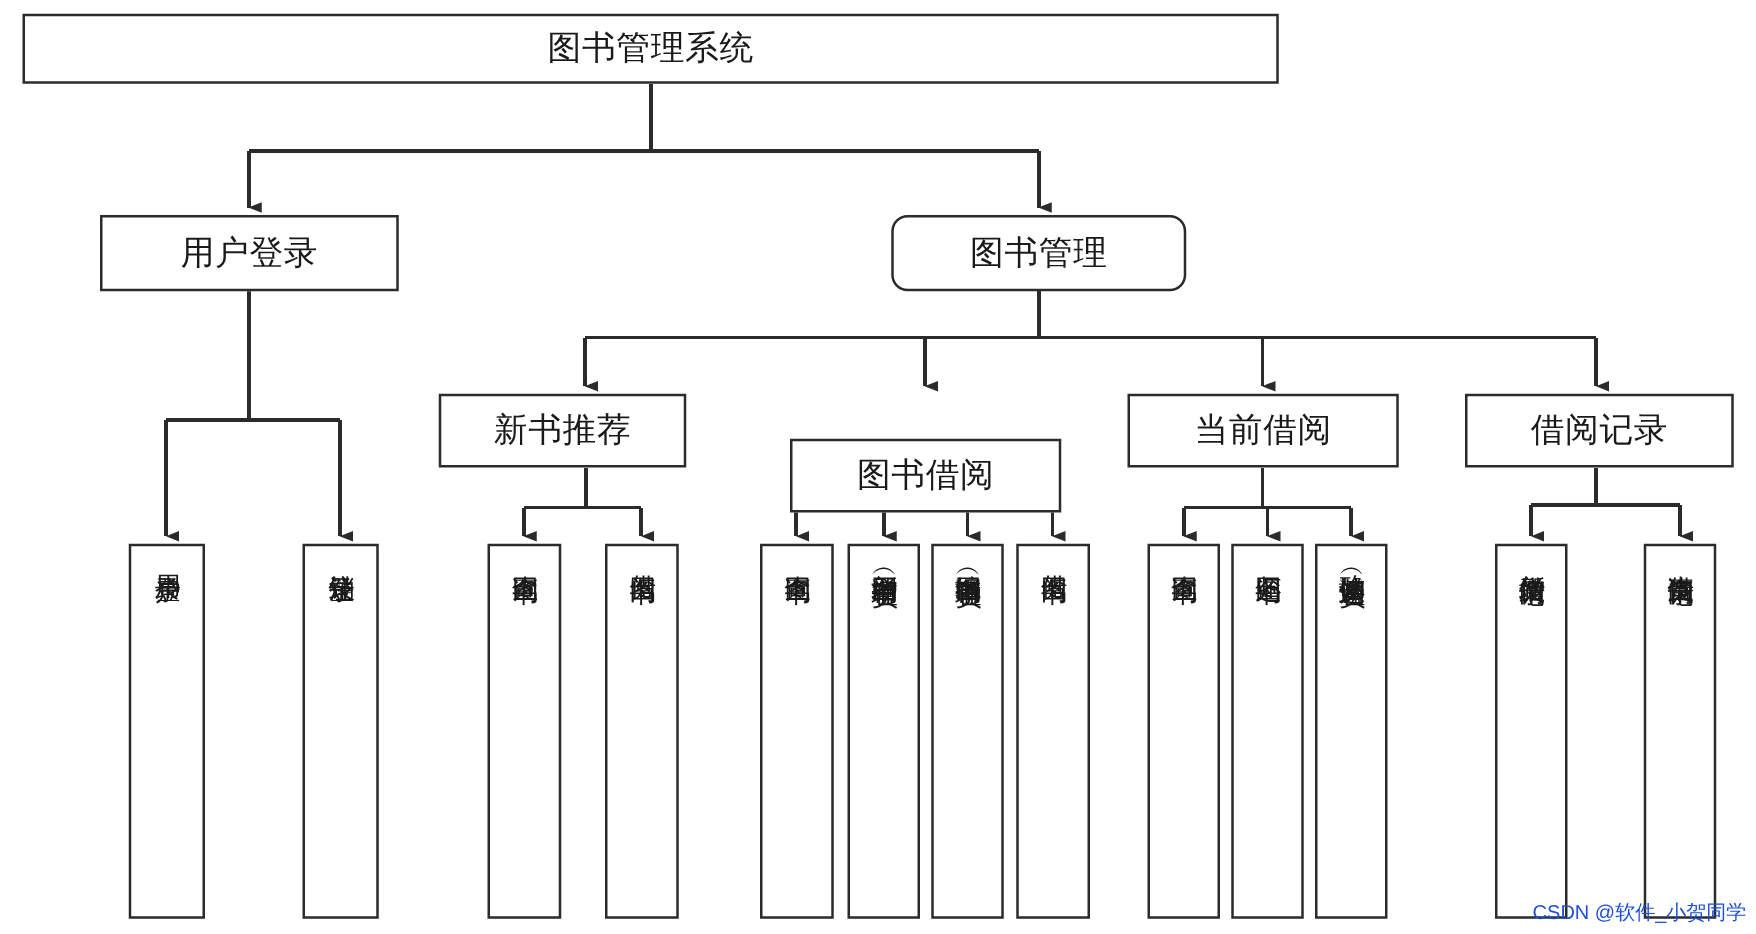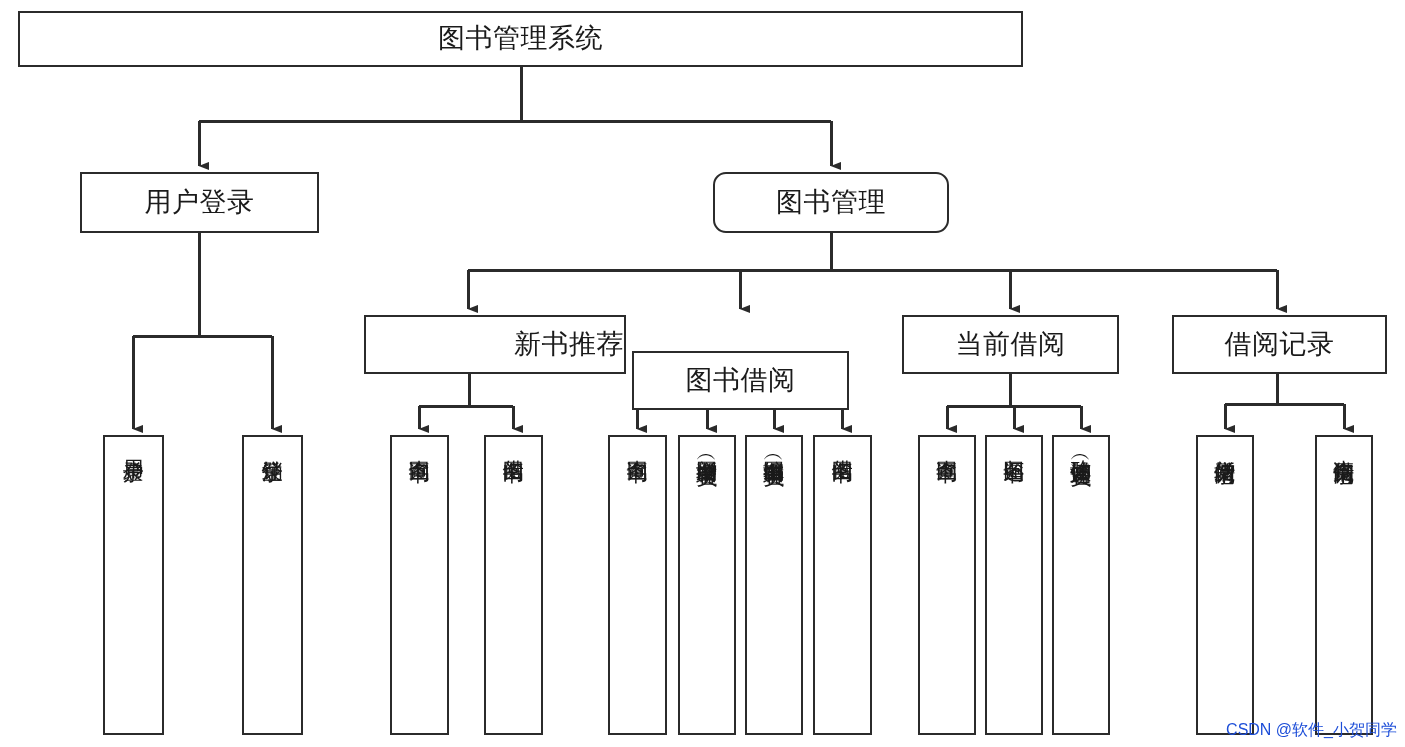--- a/index.html
+++ b/index.html
@@ -129,21 +129,21 @@
     <span class="node-label">图书管理系统</span>
   </div>
 
   <div class="node h" style="left:80px;top:172px;width:239px;height:61px;">
     <span class="node-label">用户登录</span>
   </div>
   <div class="node h" style="left:713px;top:172px;width:236px;height:61px;border-radius:13px;">
     <span class="node-label">图书管理</span>
   </div>
 
-  <div class="node h" style="left:364px;top:315px;width:262px;height:59px;justify-content:flex-end;">
+  <div class="node h" style="left:351px;top:315px;width:198px;height:59px;">
     <span class="node-label">新书推荐</span>
   </div>
   <div class="node h" style="left:632px;top:315px;width:217px;height:59px;margin-top:36px;">
     <span class="node-label">图书借阅</span>
   </div>
   <div class="node h" style="left:902px;top:315px;width:217px;height:59px;text-align:right;">
     <span class="node-label">当前借阅</span>
   </div>
   <div class="node h" style="left:1172px;top:315px;width:215px;height:59px;">
     <span class="node-label">借阅记录</span>

